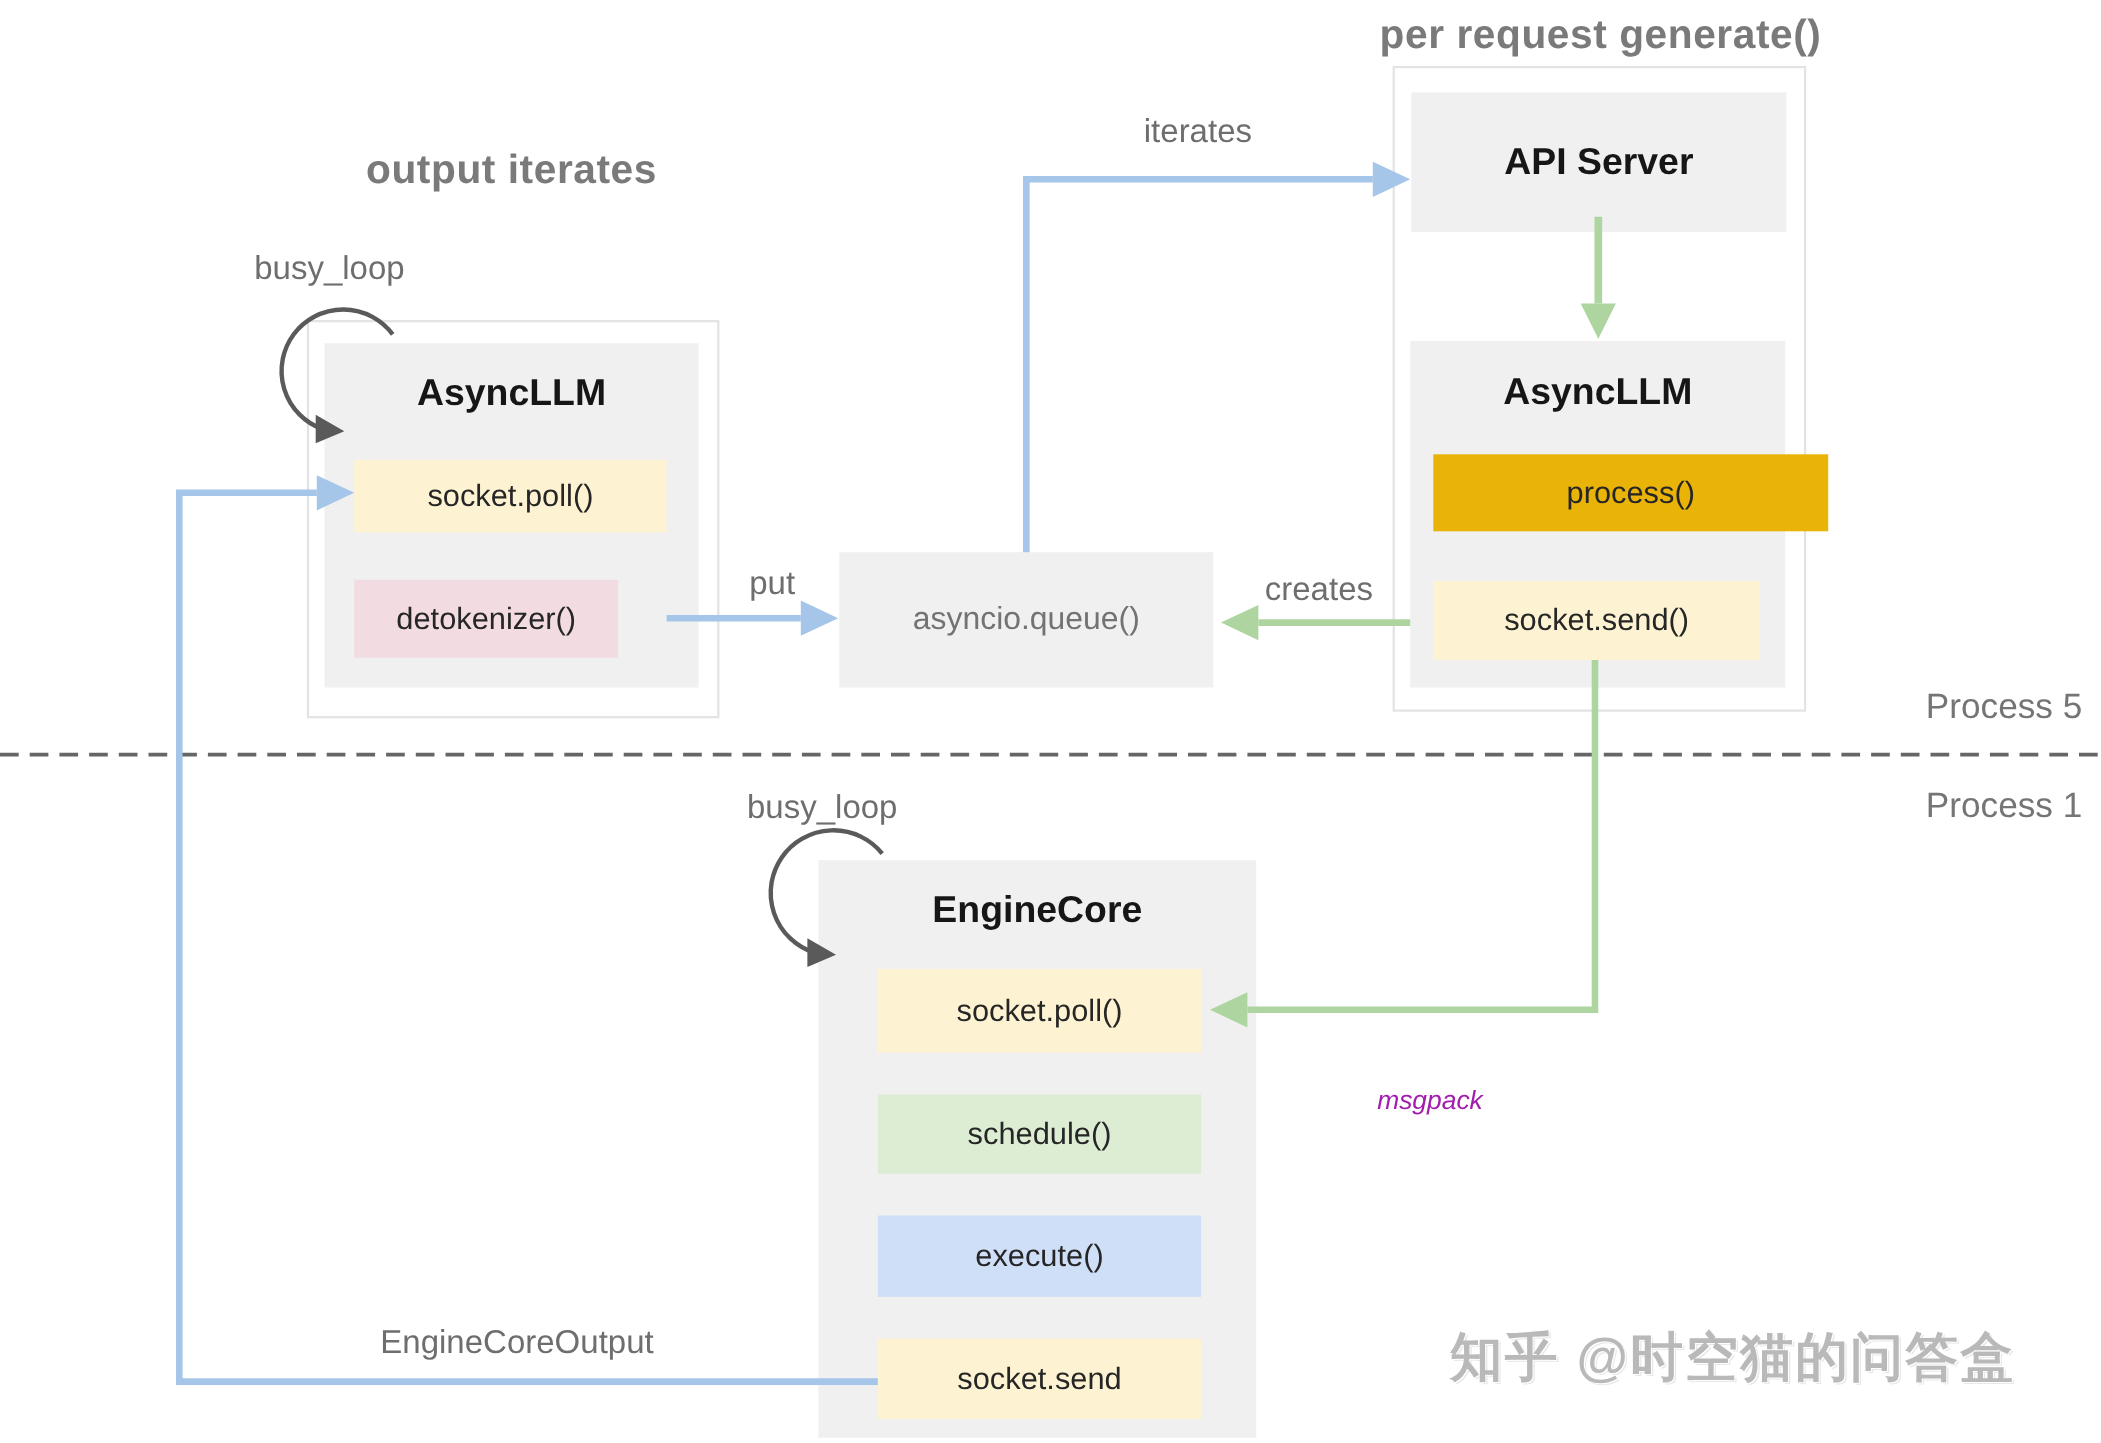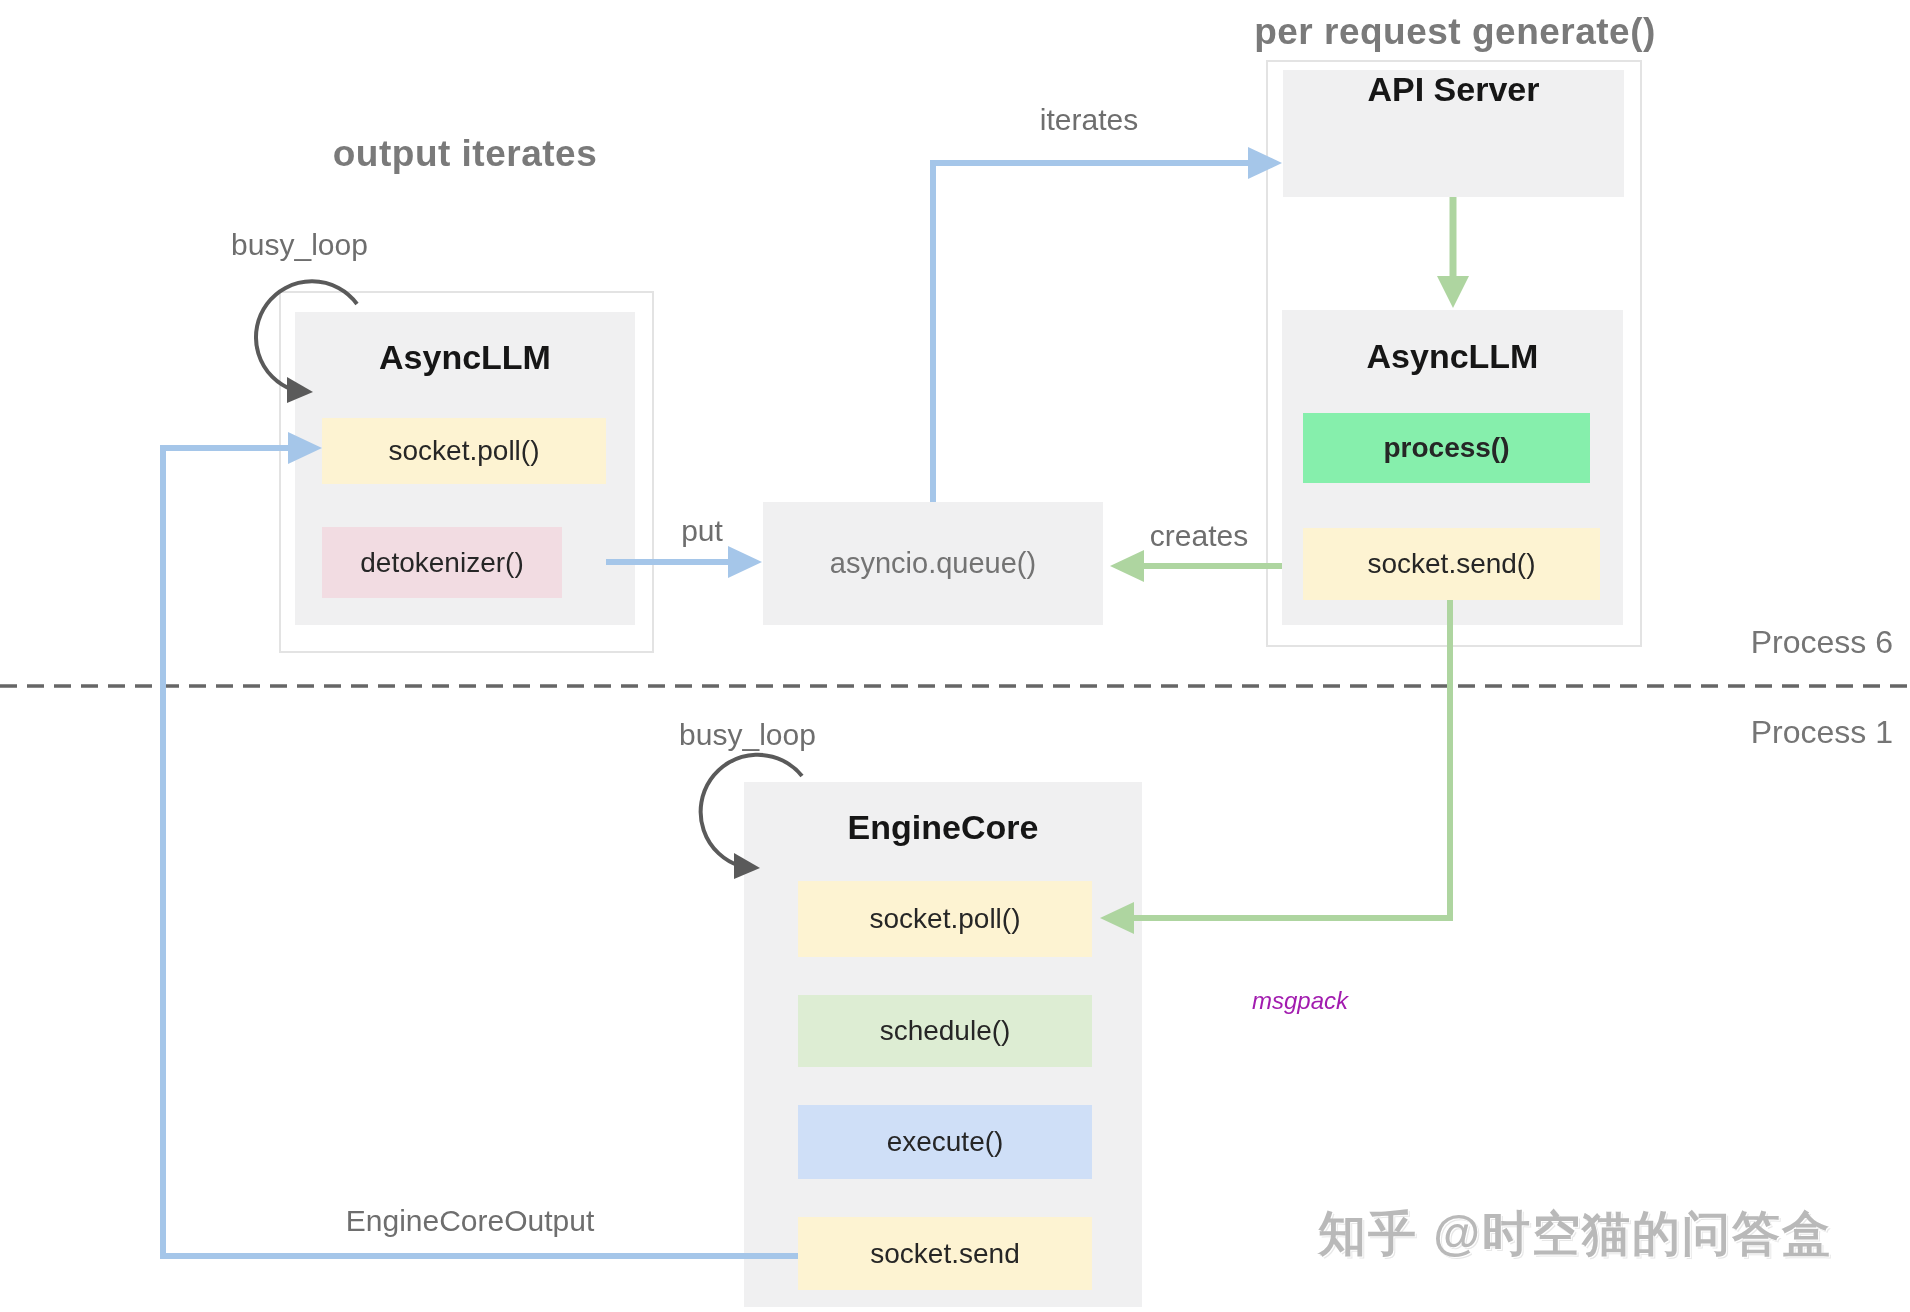--- a/index.html
+++ b/index.html
@@ -50,29 +50,29 @@
   <div class="abs method" style="left:322px;top:418px;width:284px;height:66px;background:#fdf3d2;">socket.poll()</div>
   <div class="abs method" style="left:322px;top:527px;width:240px;height:71px;background:#f2dce2;">detokenizer()</div>
 
   <div class="abs queue-box" style="left:763px;top:502px;width:340px;height:123px;">asyncio.queue()</div>
 
   <div class="abs glabel" style="left:1019px;top:103px;width:140px;">iterates</div>
   <div class="abs glabel" style="left:660px;top:514px;width:84px;">put</div>
   <div class="abs glabel" style="left:1129px;top:519px;width:140px;">creates</div>
 
   <div class="abs container-box" style="left:1266px;top:60px;width:372px;height:583px;"></div>
-  <div class="abs gray-box" style="left:1283px;top:70px;width:341px;height:127px;display:flex;justify-content:center;">
+  <div class="abs gray-box" style="left:1283px;top:84px;width:341px;height:127px;display:flex;align-items:center;justify-content:center;">
     <span class="box-head">API Server</span>
   </div>
   <div class="abs gray-box" style="left:1282px;top:310px;width:341px;height:315px;"></div>
   <div class="abs box-head" style="left:1282px;top:337px;width:341px;">AsyncLLM</div>
-  <div class="abs method" style="left:1303px;top:413px;width:287px;height:70px;background:#86efac;font-weight:bold;">process()</div>
+  <div class="abs method" style="left:1303px;top:413px;width:359px;height:70px;background:#eab308;">process()</div>
   <div class="abs method" style="left:1303px;top:528px;width:297px;height:72px;background:#fdf3d2;">socket.send()</div>
 
-  <div class="abs proc-label" style="left:1640px;top:624px;width:253px;">Process 6</div>
+  <div class="abs proc-label" style="left:1640px;top:624px;width:253px;">Process 5</div>
   <div class="abs proc-label" style="left:1640px;top:714px;width:253px;">Process 1</div>
 
   <div class="abs gray-box" style="left:744px;top:782px;width:398px;height:525px;"></div>
   <div class="abs box-head" style="left:744px;top:808px;width:398px;">EngineCore</div>
   <div class="abs method" style="left:798px;top:881px;width:294px;height:76px;background:#fdf3d2;">socket.poll()</div>
   <div class="abs method" style="left:798px;top:995px;width:294px;height:72px;background:#ddedd3;">schedule()</div>
   <div class="abs method" style="left:798px;top:1105px;width:294px;height:74px;background:#cfdff7;">execute()</div>
   <div class="abs method" style="left:798px;top:1217px;width:294px;height:73px;background:#fdf3d2;">socket.send</div>
 
   <div class="abs msg-italic" style="left:1150px;top:987px;width:300px;">msgpack</div>

